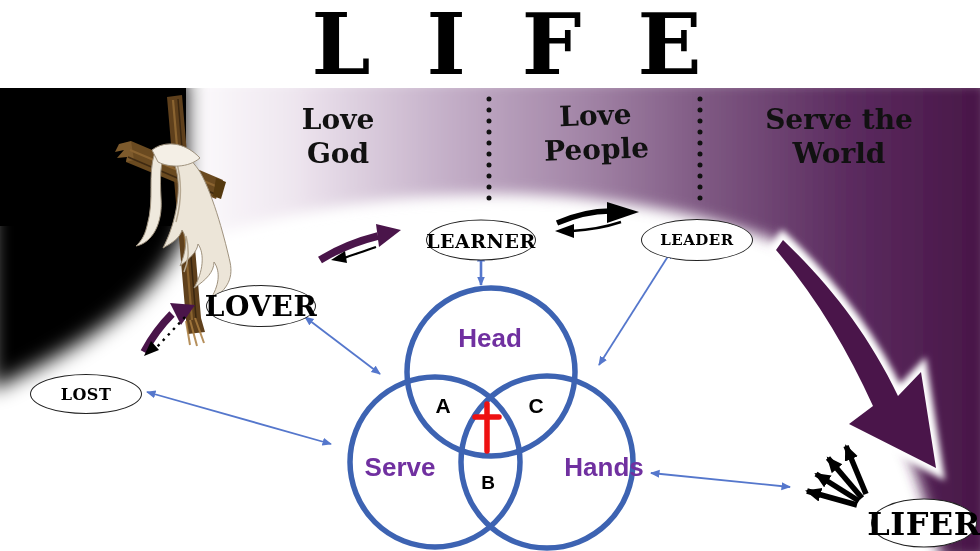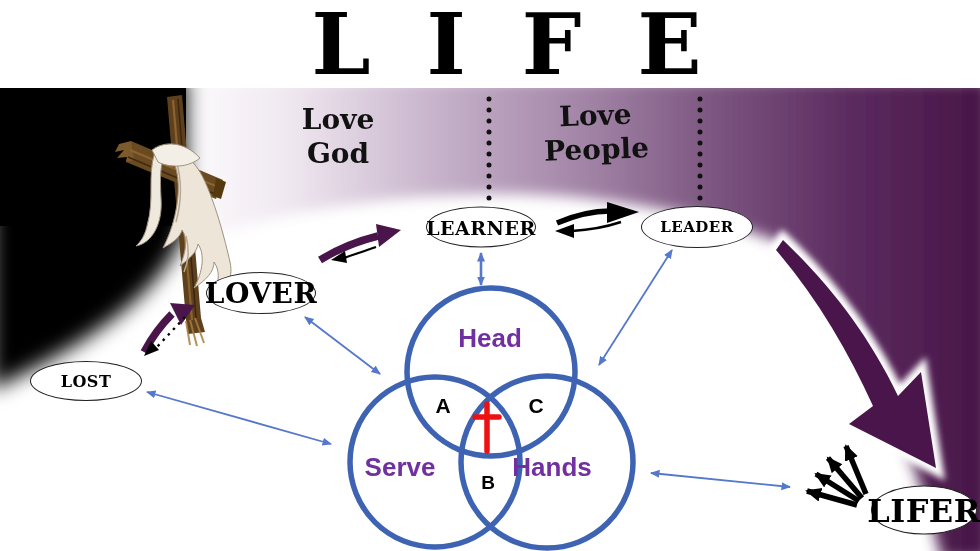--- a/index.html
+++ b/index.html
@@ -16,21 +16,21 @@
   }
   .section-label{
     width:220px;text-align:center;white-space:pre-line;
     font-size:28px;font-weight:bold;color:#111;line-height:1.22;
     transform:translateX(-50%);
   }
   .oval{
     background:#fff;border:1.6px solid #222;border-radius:50%;
     display:flex;align-items:center;justify-content:center;
     transform:translate(-50%,-50%);
-    font-weight:bold;color:#000;letter-spacing:.5px;
+    font-weight:bold;color:#000;letter-spacing:.5px;margin-top:13px;
   }
   .venn-label{
     transform:translate(-50%,-50%);
     font-family:"Liberation Sans",sans-serif;font-weight:bold;
     color:#7030a0;font-size:26px;
   }
   .region-label{
     transform:translate(-50%,-50%);
     font-family:"Liberation Sans",sans-serif;font-weight:bold;
     color:#000;font-size:21px;
@@ -152,28 +152,30 @@
       <line x1="857" y1="505" x2="807" y2="491" marker-end="url(#fh)"></line>
     </g>
   </svg>
 
   <div id="title" class="abs">LIFE</div>
 
   <div class="abs section-label" style="left:338px;top:103px">Love
 God</div>
   <div class="abs section-label" style="left:596px;top:99px;transform:translateX(-50%) rotate(-2deg)">Love
 People</div>
+  <div class="abs section-label" style="left:839px;top:103px">Serve the
+World</div>
 
   <div class="abs oval" style="left:86px;top:381px;width:110px;height:38px;font-size:16px">LOST</div>
   <div class="abs oval" style="left:261px;top:293px;width:108px;height:40px;font-size:28px">LOVER</div>
   <div class="abs oval" style="left:481px;top:227px;width:108px;height:39px;font-size:19px">LEARNER</div>
   <div class="abs oval" style="left:697px;top:227px;width:110px;height:40px;font-size:15px">LEADER</div>
   <div class="abs oval" style="left:924px;top:510px;width:104px;height:47px;font-size:32px">LIFER</div>
 
   <div class="abs venn-label" style="left:490px;top:338px">Head</div>
   <div class="abs venn-label" style="left:400px;top:467px">Serve</div>
-  <div class="abs venn-label" style="left:552px;top:467px">Hands</div>
+  <div class="abs venn-label" style="left:604px;top:467px">Hands</div>
 
   <div class="abs region-label" style="left:443px;top:406px">A</div>
   <div class="abs region-label" style="left:488px;top:483px;font-size:19px">B</div>
   <div class="abs region-label" style="left:536px;top:406px">C</div>
 
 </div>
 
 </body></html>

